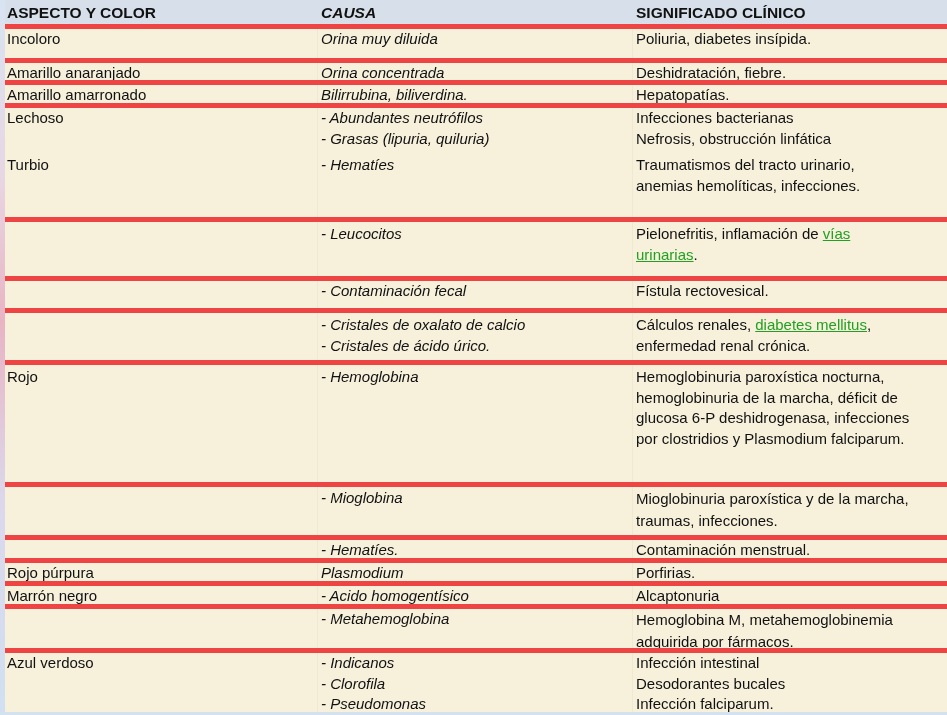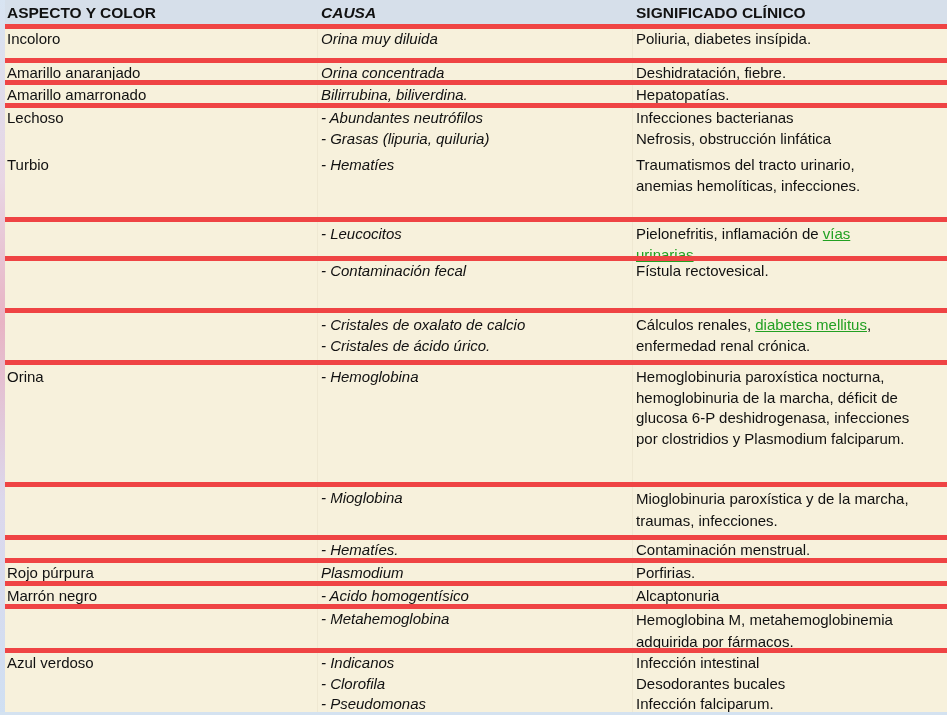--- a/index.html
+++ b/index.html
@@ -79,34 +79,34 @@
     <div class="cell c2">- Hematíes</div>
     <div class="cell c3">Traumatismos del tracto urinario,
 anemias hemolíticas, infecciones.</div>
   </div>
   <div class="row" style="top:217px;height:45px">
     <div class="cell c1" style="top:2px"></div>
     <div class="cell c2" style="top:2px">- Leucocitos</div>
     <div class="cell c3" style="top:2px"><span>Pielonefritis, inflamación de </span><span class="link">vías
 urinarias</span><span>.</span></div>
   </div>
-  <div class="row" style="top:256px;height:23px">
+  <div class="row" style="top:276px;height:23px">
     <div class="cell c1"></div>
     <div class="cell c2">- Contaminación fecal</div>
     <div class="cell c3">Fístula rectovesical.</div>
   </div>
   <div class="row" style="top:308px;height:52px">
     <div class="cell c1" style="top:2px"></div>
     <div class="cell c3" style="top:2px"><span>Cálculos renales, </span><span class="link">diabetes mellitus</span><span>,
 enfermedad renal crónica.</span></div>
     <div class="cell c2" style="top:2px">- Cristales de oxalato de calcio
 - Cristales de ácido úrico.</div>
   </div>
   <div class="row" style="top:360px;height:122px">
-    <div class="cell c1" style="top:2px">Orina</div>
+    <div class="cell c1" style="top:2px">Rojo</div>
     <div class="cell c2" style="top:2px">- Hemoglobina</div>
     <div class="cell c3" style="top:2px">Hemoglobinuria paroxística nocturna,
 hemoglobinuria de la marcha, déficit de
 glucosa 6-P deshidrogenasa, infecciones
 por clostridios y Plasmodium falciparum.</div>
   </div>
   <div class="row" style="top:482px;height:53px">
     <div class="cell c1" style="top:1px"></div>
     <div class="cell c2" style="top:1px">- Mioglobina</div>
     <div class="cell c3" style="top:1px;line-height:22px">Mioglobinuria paroxística y de la marcha,

